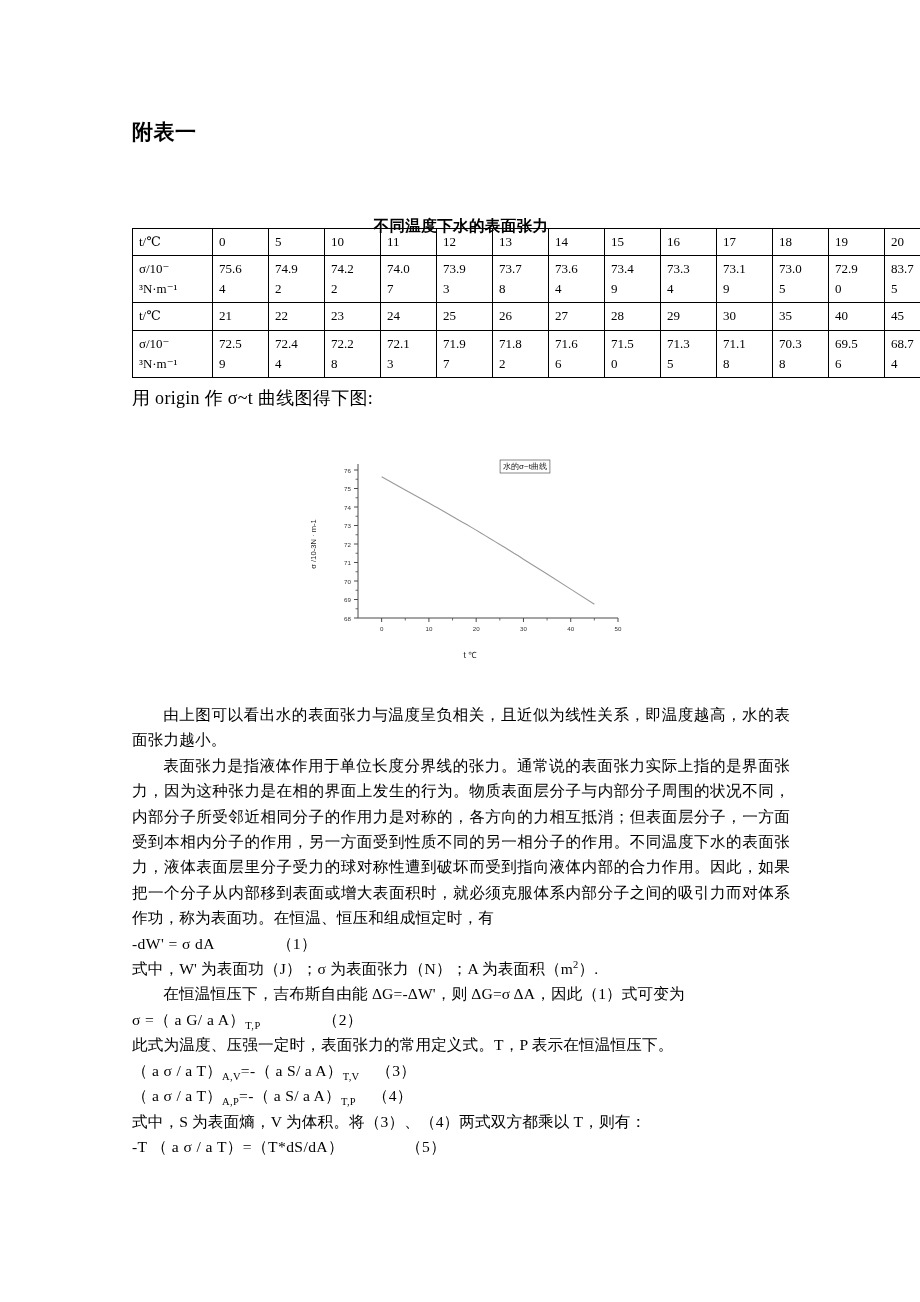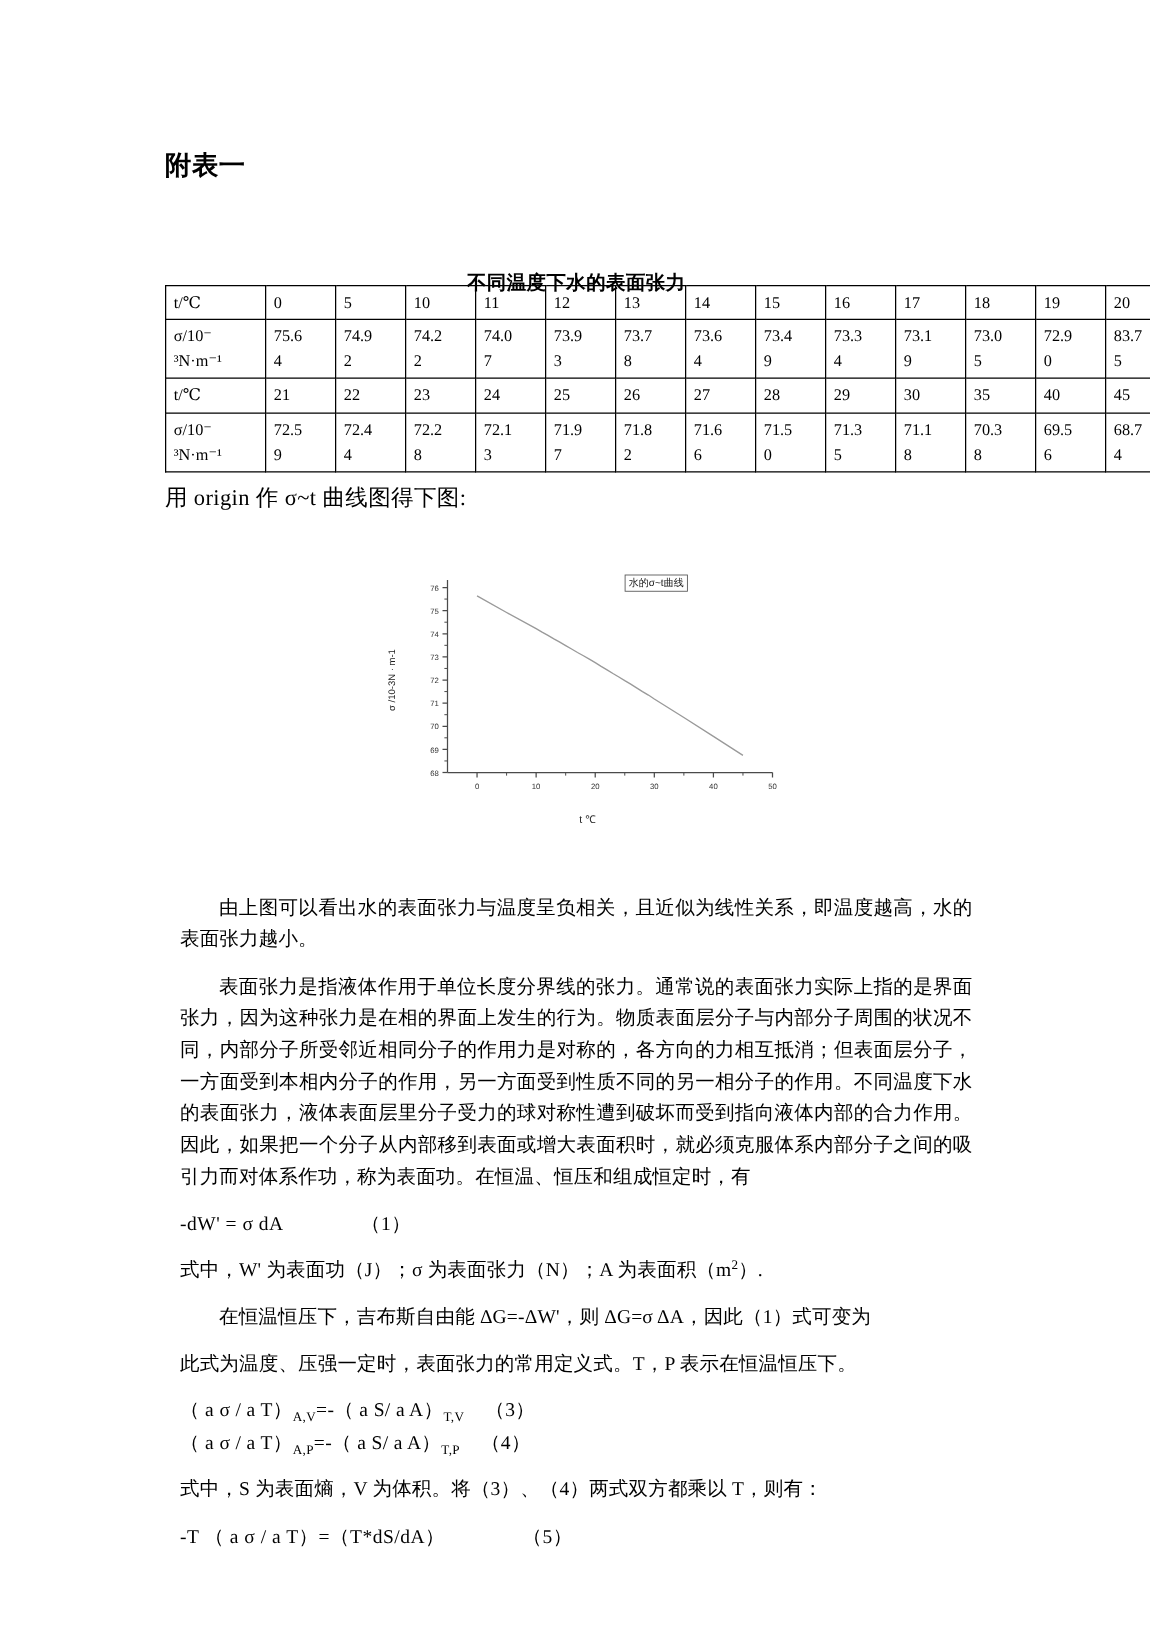--- a/index.html
+++ b/index.html
@@ -104,21 +104,21 @@
     position: absolute;
     left: 0;
     top: 702px;
     width: 658px;
     font-size: 15.6px;
     line-height: 1.63;
     text-align: justify;
     letter-spacing: 0.15px;
   }
   .body-text p {
-    margin: 12px;
+    margin: 0;
     text-align: justify;
   }
   .indent { text-indent: 2em; }
   .formula {
     margin: 0;
     text-align: center;
     letter-spacing: 0.4px;
     font-family: "Liberation Serif", "DejaVu Serif", serif;
   }
   .formula .num { display: inline-block; margin-left: 62px; }
@@ -269,20 +269,21 @@
           <text x="225" y="17" text-anchor="middle" font-size="8" fill="#111" font-family="&quot;Liberation Sans&quot;, sans-serif">水的σ~t曲线</text>
         </svg>
     </div>
 
     <div class="body-text">
       <p class="indent">由上图可以看出水的表面张力与温度呈负相关，且近似为线性关系，即温度越高，水的表面张力越小。</p>
       <p class="indent">表面张力是指液体作用于单位长度分界线的张力。通常说的表面张力实际上指的是界面张力，因为这种张力是在相的界面上发生的行为。物质表面层分子与内部分子周围的状况不同，内部分子所受邻近相同分子的作用力是对称的，各方向的力相互抵消；但表面层分子，一方面受到本相内分子的作用，另一方面受到性质不同的另一相分子的作用。不同温度下水的表面张力，液体表面层里分子受力的球对称性遭到破坏而受到指向液体内部的合力作用。因此，如果把一个分子从内部移到表面或增大表面积时，就必须克服体系内部分子之间的吸引力而对体系作功，称为表面功。在恒温、恒压和组成恒定时，有</p>
       <p class="formula"><span>-dW' = σ dA</span><span class="num">（1）</span></p>
       <p><span>式中，W' 为表面功（J）；σ 为表面张力（N）；A 为表面积（m</span><span class="supsm">2</span><span>）.</span></p>
       <p class="indent">在恒温恒压下，吉布斯自由能 ΔG=-ΔW'，则 ΔG=σ ΔA，因此（1）式可变为</p>
+      <p class="formula"><span>σ =（ a G/ a A）</span><span class="sub">T,P</span><span class="num">（2）</span></p>
       <p>此式为温度、压强一定时，表面张力的常用定义式。T，P 表示在恒温恒压下。</p>
       <p class="eqrow"><span class="left"><span>（ a σ / a T）</span><span class="sub">A,V</span><span>=-（ a S/ a A）</span><span class="sub">T,V</span>&nbsp;&nbsp;&nbsp;&nbsp;<span>（3）</span></span><span class="gap"></span><span class="left"><span>（ a σ / a T）</span><span class="sub">A,P</span><span>=-（ a S/ a A）</span><span class="sub">T,P</span>&nbsp;&nbsp;&nbsp;&nbsp;<span>（4）</span></span></p>
       <p>式中，S 为表面熵，V 为体积。将（3）、（4）两式双方都乘以 T，则有：</p>
       <p class="formula"><span>-T （ a σ / a T）=（T*dS/dA）</span><span class="num">（5）</span></p>
     </div>
 
   </div>
 </div>
 
 </body></html>

